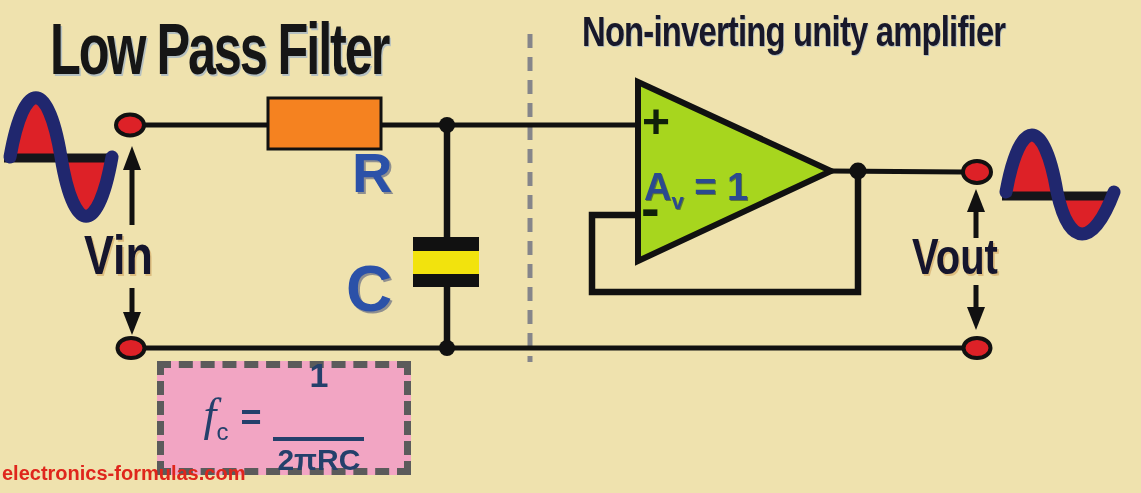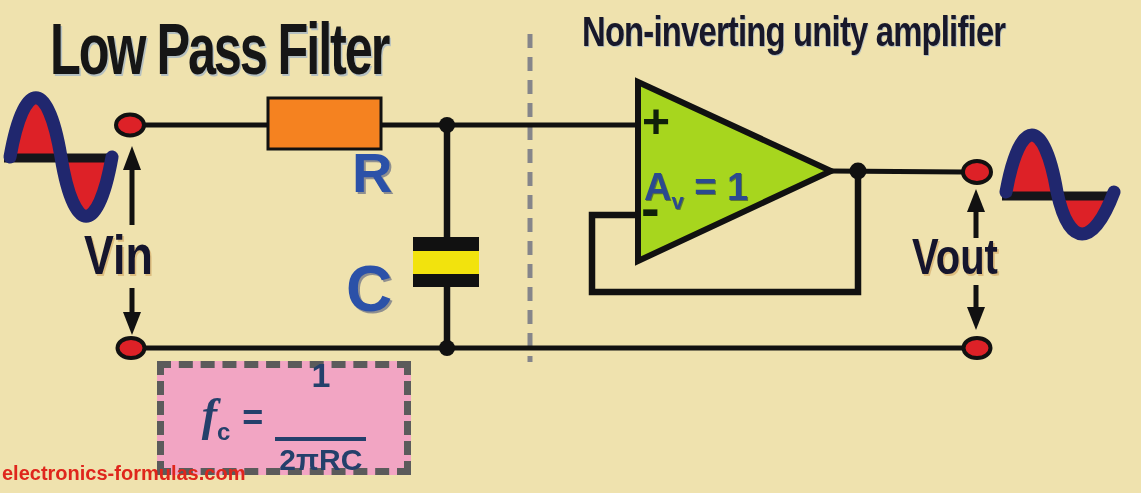--- a/index.html
+++ b/index.html
@@ -49,21 +49,21 @@
   .opamp-gain sub{font-size:22px;}
 
   .formula-box{
     left:157px;top:361px;width:240px;height:100px;
     background:var(--formula-pink,#F2A5C3);
     border:7px dashed var(--formula-border,#5b5b5b);
     display:flex;align-items:center;justify-content:center;gap:12px;
     color:var(--formula-navy,#24406B);
   }
   .formula-symbol{
-    font-family:"Liberation Serif",serif;font-style:italic;font-weight:bold;
+    font-family:"Liberation Serif",serif;font-style:italic;font-weight:normal;
     font-size:46px;line-height:1;
   }
   .formula-symbol sub{font-size:24px;font-family:"Liberation Sans",sans-serif;font-style:normal;}
   .formula-eq{font-size:36px;font-weight:bold;line-height:1;}
   .fraction{display:flex;flex-direction:column;align-items:center;}
   .fraction .num{font-size:34px;font-weight:bold;line-height:1.05;padding:0 28px;}
   .fraction .den{font-size:30px;font-weight:bold;line-height:1.15;
                  border-top:4px solid var(--formula-navy,#24406B);padding:2px 4px 0 4px;margin-top:43px;}
 
   .watermark{left:2px;top:462px;font-size:20px;color:var(--watermark-red,#DF261C);font-weight:bold;}

